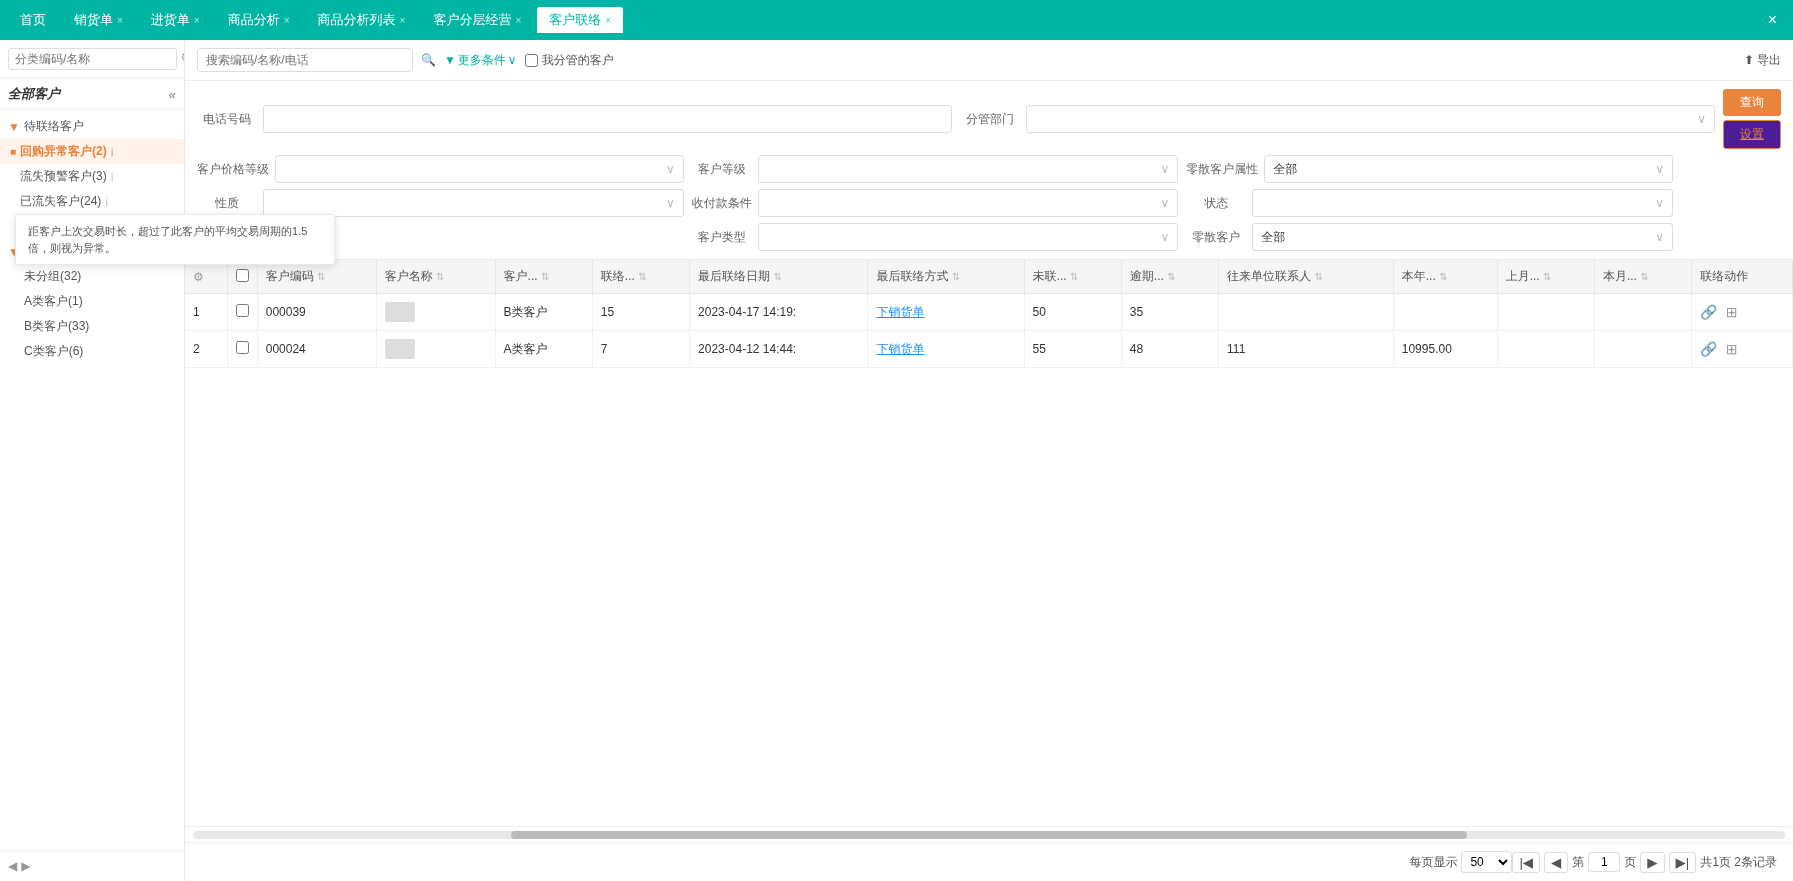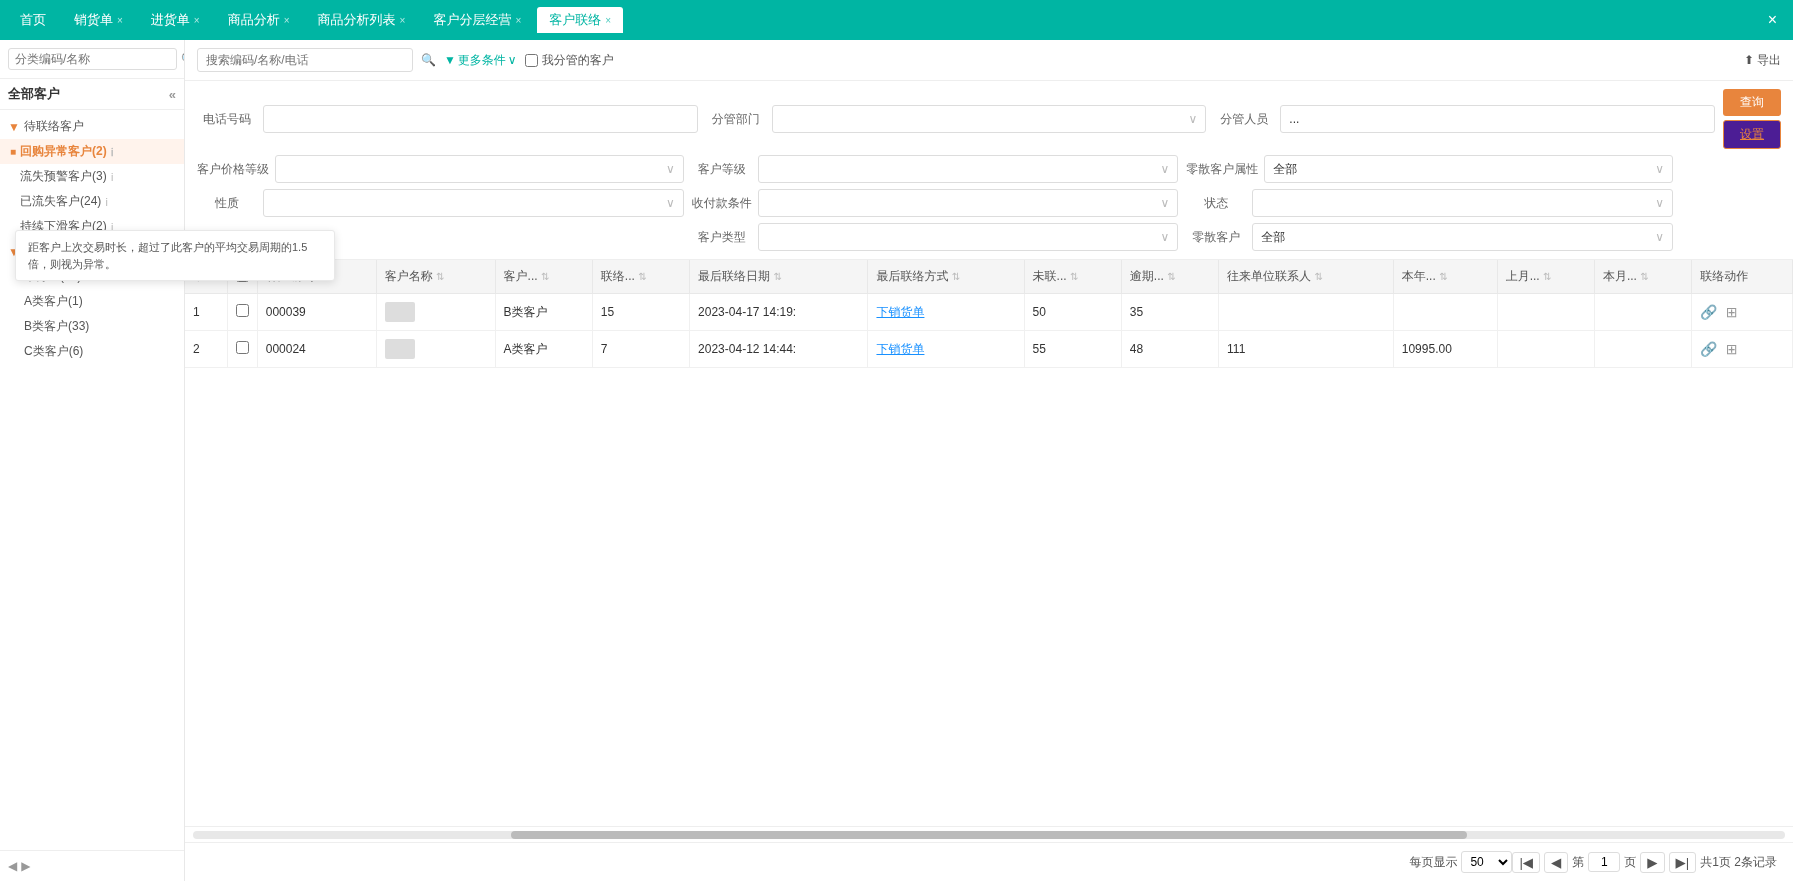--- a/index.html
+++ b/index.html
@@ -73,20 +73,21 @@
       margin-left: 4px;
       cursor: pointer;
     }
     .sidebar-header {
       display: flex;
       align-items: center;
       padding: 6px 8px;
       font-weight: bold;
       font-size: 13px;
       border-bottom: 1px solid #eee;
+      font-style: italic;
     }
     .sidebar-header .collapse-icon { margin-left: auto; cursor: pointer; color: #999; }
     .sidebar-tree { overflow-y: auto; flex: 1; padding: 4px 0; }
     .tree-group-label {
       display: flex;
       align-items: center;
       padding: 4px 8px;
       cursor: pointer;
       font-size: 12px;
       color: #555;
@@ -365,21 +366,21 @@
     .tooltip-box {
       position: absolute;
       background: #fff;
       border: 1px solid #e8e8e8;
       border-radius: 3px;
       padding: 8px 12px;
       font-size: 11px;
       color: #555;
       box-shadow: 0 2px 8px rgba(0,0,0,0.12);
       z-index: 100;
-      top: 230px;
+      top: 214px;
       left: 15px;
       max-width: 320px;
       line-height: 1.5;
     }
 
     
     .sidebar-bottom {
       padding: 8px;
       display: flex;
       gap: 4px;
@@ -531,26 +532,20 @@
       <div class="filter-row">
         <div class="filter-field">
           <span class="filter-label">电话号码</span>
           <input class="filter-input" type="text" style="">
         </div>
         <div class="filter-field">
           <span class="filter-label">分管部门</span>
           <div class="filter-select">
             <span></span>
             <span class="down-arrow">∨</span>
-          </div>
-        </div>
-        <div class="filter-field">
-          <span class="filter-label">分管人员</span>
-          <div class="filter-select">
-            <span>...</span>
           </div>
         </div>
         <div class="filter-actions">
           <button class="btn-query">查询</button>
           <button class="btn-set">设置</button>
         </div>
       </div>
 
       <div class="filter-row">
         <div class="filter-field">

